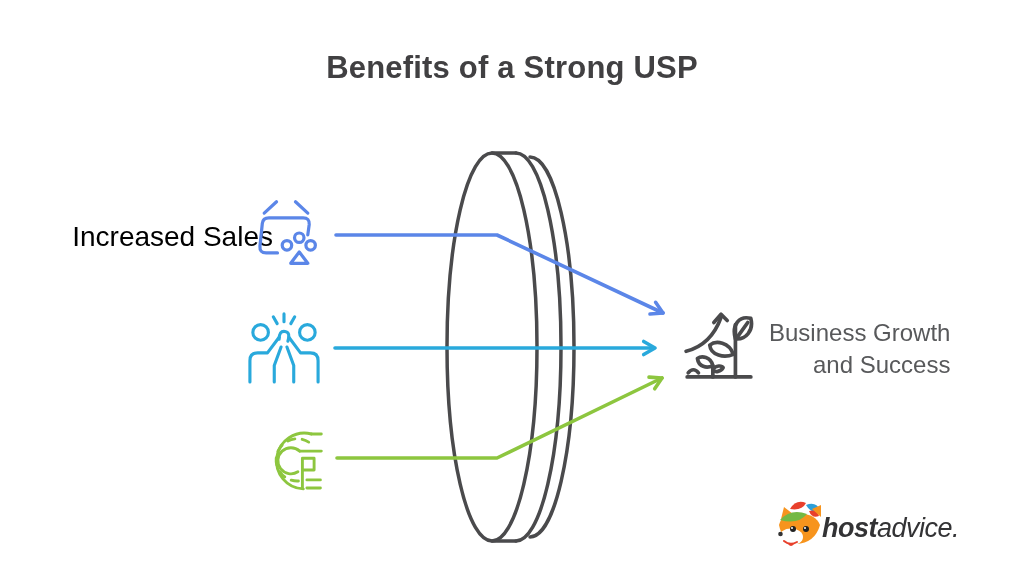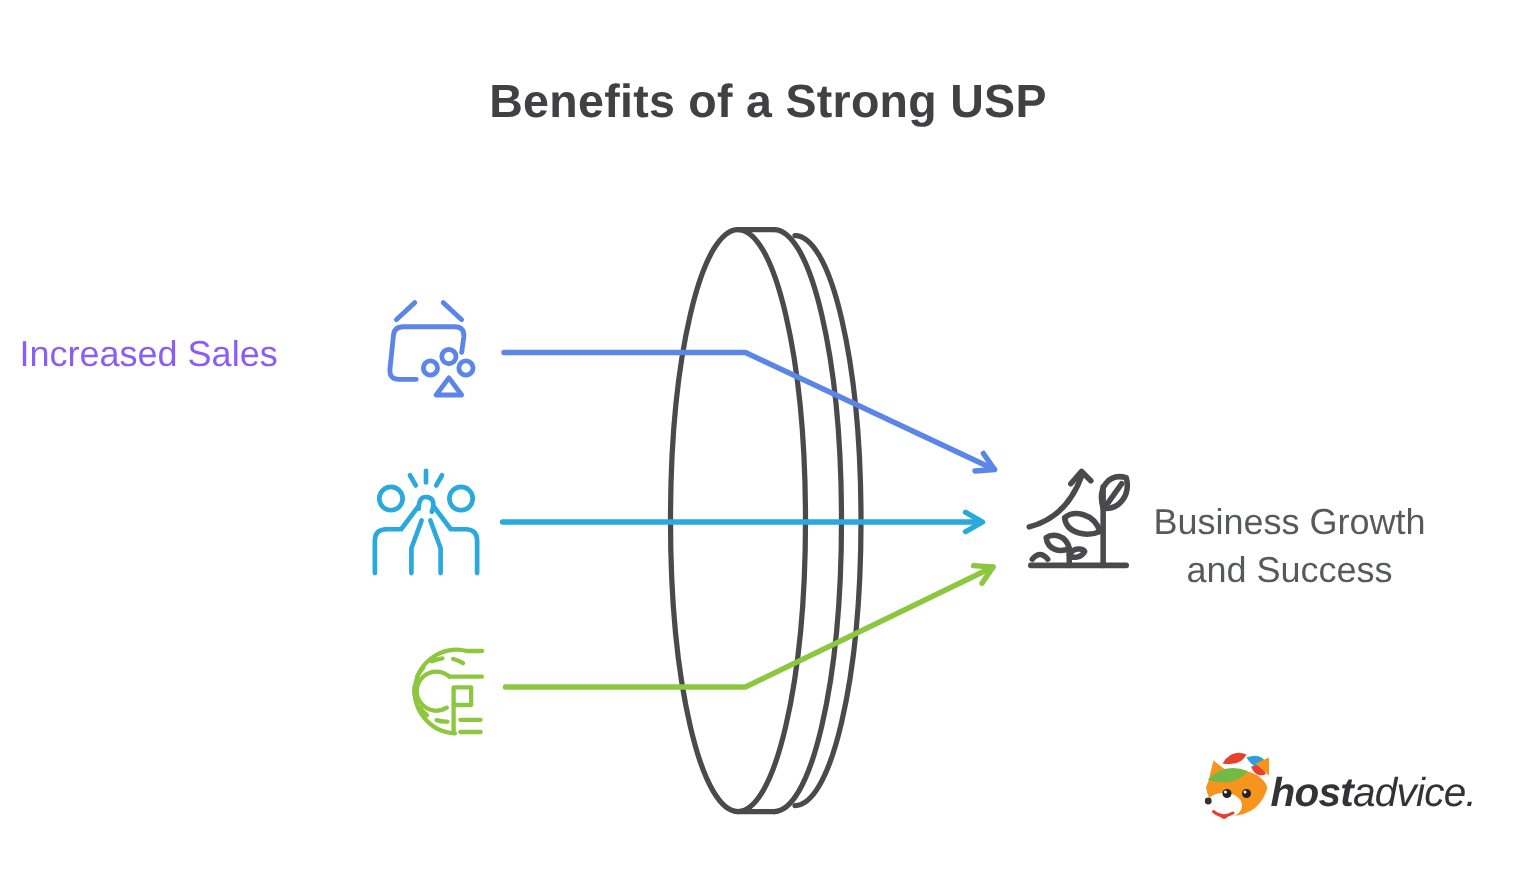--- a/index.html
+++ b/index.html
@@ -5,37 +5,37 @@
   html,body{margin:0;padding:0;background:#ffffff;}
   .canvas{
     position:relative;width:1024px;height:579px;background:#ffffff;
     font-family:"Liberation Sans", sans-serif;overflow:hidden;
   }
   .title{
     position:absolute;top:50px;left:0;width:100%;text-align:center;
     font-size:31px;font-weight:700;color:#414042;letter-spacing:.2px;
   }
   .benefit-label{
-    position:absolute;width:260px;text-align:left;
-    font-size:24px;line-height:32px;color:#8b5cf6;white-space:pre-line;
+    position:absolute;width:260px;text-align:right;
+    font-size:28px;line-height:32px;color:#000000;white-space:pre-line;
   }
   .label-1{left:13px;top:221px;}
   .label-2{left:48px;top:302px;}
   .label-3{left:49px;top:414px;}
   .outcome-label{
-    position:absolute;left:769px;top:333px;text-align:center;
+    position:absolute;left:769px;top:317px;text-align:right;
     font-size:24px;line-height:32px;color:#58595b;white-space:pre-line;
   }
   .icon{position:absolute;}
   .icon-basket{left:250px;top:198px;}
   .icon-highfive{left:247px;top:310px;}
   .icon-racetrack{left:252px;top:425px;}
   .icon-plant{left:684px;top:303px;}
   .diagram-svg{position:absolute;left:0;top:0;}
-  .logo{position:absolute;left:801px;top:500px;width:200px;height:60px;text-decoration:underline;}
+  .logo{position:absolute;left:776px;top:500px;width:200px;height:60px;text-decoration:underline;}
   .logo-fox{position:absolute;left:0;top:1px;}
   .logo-text{
     position:absolute;left:46px;top:13px;font-style:italic;
     font-size:27px;color:#333335;letter-spacing:-0.5px;white-space:nowrap;
   }
   .logo-text .bold{font-weight:800;}
   .logo-text .light{font-weight:400;}
 </style>
 </head>
 <body>

